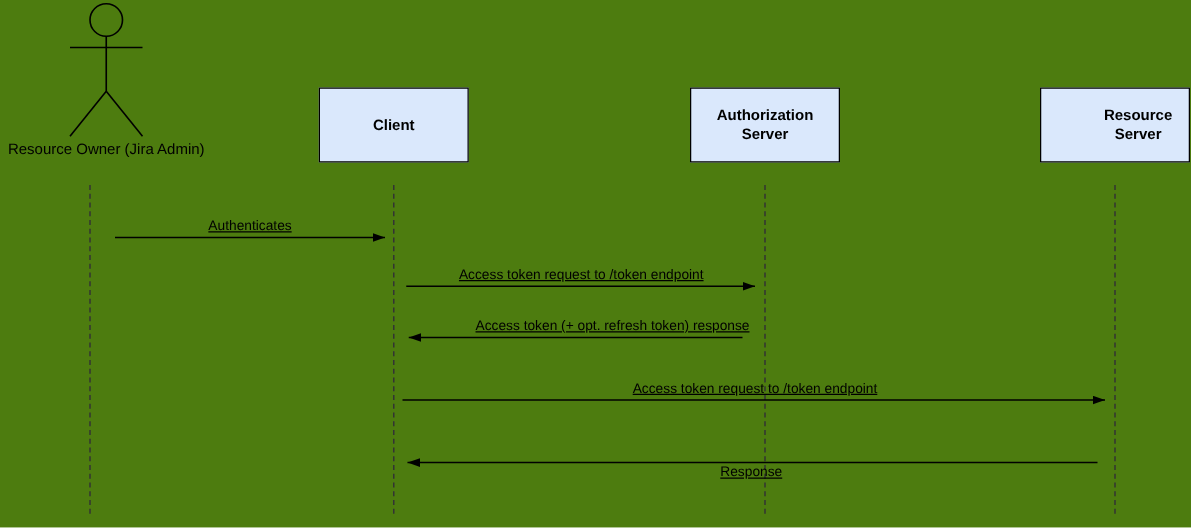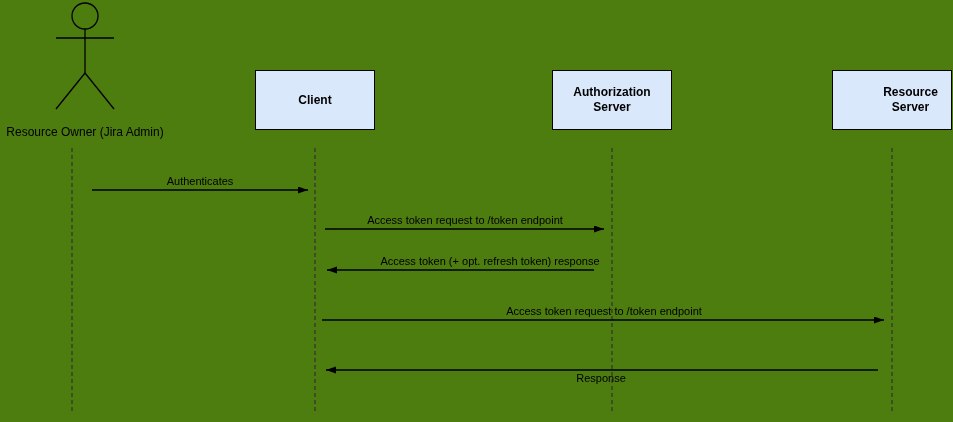--- a/index.html
+++ b/index.html
@@ -51,33 +51,34 @@
     max-width: 110px;
     text-align: center;
     font-size: 12px;
     font-weight: bold;
     color: #000000;
     line-height: 15px;
   }
   .actor-label {
     position: absolute;
     left: 85px;
-    top: 125px;
+    top: 112px;
     transform: translateX(-50%);
     white-space: nowrap;
     font-size: 12px;
     color: #000000;
   }
   .msg-label {
     position: absolute;
     transform: translateX(-50%);
     white-space: nowrap;
     font-size: 11px;
     line-height: 14px;
     color: #000000;
+    text-decoration: underline;
   }
 </style>
 </head>
 <body>
 
 <div class="canvas">
 
   <svg class="diagram-svg" width="953" height="422" viewBox="0 0 953 422">
     <defs>
       <marker id="arrowhead" markerWidth="11" markerHeight="8" refX="10" refY="3.5" orient="auto" markerUnits="userSpaceOnUse">

